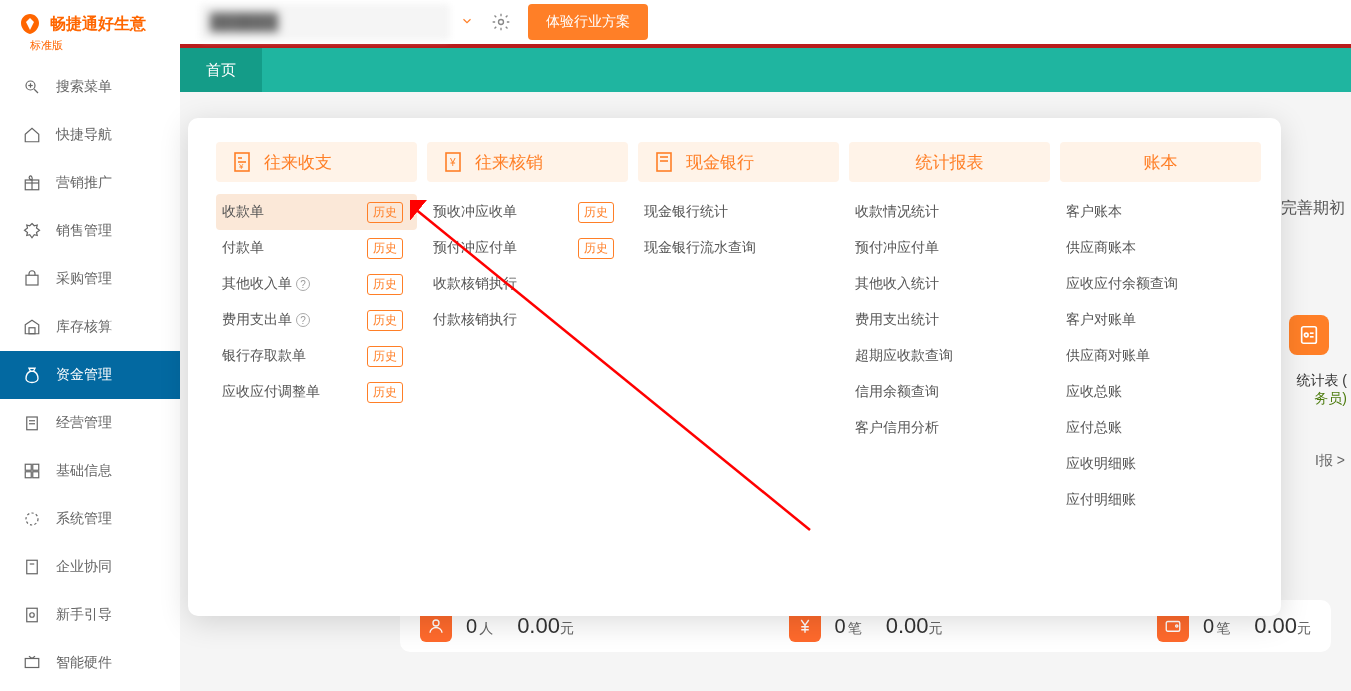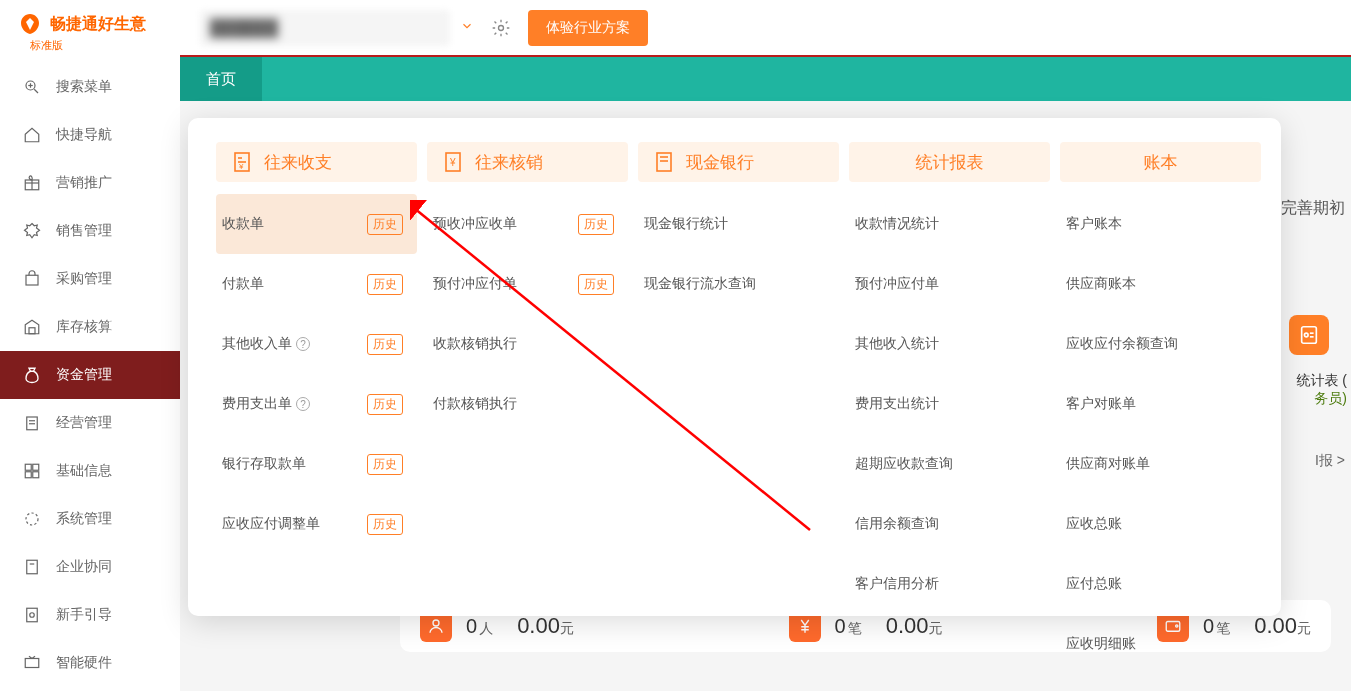--- a/index.html
+++ b/index.html
@@ -7,45 +7,45 @@
 
     .app { display: flex; height: 100%; }
 
     
     .sidebar { width: 180px; background: #fff; display: flex; flex-direction: column; height: 100%; flex-shrink: 0; }
     .logo-box { padding: 12px 18px 6px; display: flex; align-items: center; gap: 8px; }
     .logo-icon { width: 24px; height: 24px; display: flex; align-items: center; justify-content: center; }
     .logo-text { color: #ff6600; font-size: 16px; font-weight: bold; }
     .logo-sub { color: #ff6600; font-size: 11px; margin-left: 30px; margin-top: -4px; margin-bottom: 10px; }
     .sidebar-item { display: flex; align-items: center; padding: 14px 22px; gap: 14px; cursor: pointer; color: #666; }
-    .sidebar-item.active { background: #7f1d1d; color: #fff; }
+    .sidebar-item.active { background: #0369a1; color: #fff; }
     .sidebar-item .ic { width: 20px; height: 20px; display: flex; align-items: center; justify-content: center; }
 
     
     .main { flex: 1; position: relative; display: flex; flex-direction: column; }
 
     
-    .topbar { height: 57px; background: #fff; display: flex; align-items: center; padding: 0 20px; gap: 10px; border-bottom: 2px solid #b91c1c; }
+    .topbar { height: 48px; background: #fff; display: flex; align-items: center; padding: 0 20px; gap: 10px; border-bottom: 4px solid #b91c1c; }
     .org-sel { width: 250px; height: 36px; background: #f5f5f5; border-radius: 4px; display: flex; align-items: center; justify-content: space-between; padding: 0 12px 0 10px; filter: blur(3px); }
     .blur { filter: blur(3px); color: #666; font-size: 16px; }
     .chev { color: #ff7f27; }
     .gear-btn { width: 34px; height: 34px; display: flex; align-items: center; justify-content: center; color: #888; cursor: pointer; }
     .exp-btn { background: #ff7f27; color: #fff; padding: 9px 18px; border-radius: 4px; cursor: pointer; font-size: 14px; }
 
     
     .tabbar { height: 44px; background: #1fb5a0; display: flex; align-items: stretch; }
     .tab { padding: 0 26px; display: flex; align-items: center; color: #fff; background: #149c88; font-size: 15px; cursor: pointer; }
 
     
     .mega { position: absolute; left: 8px; top: 118px; right: 70px; height: 498px; background: #fff; border-radius: 10px; box-shadow: 0 6px 30px rgba(0,0,0,.14); z-index: 20; display: flex; padding: 24px 20px 24px 28px; gap: 10px; }
     .mcol { flex: 1; min-width: 0; }
     .mhead { background: #fff3e8; height: 40px; border-radius: 4px; display: flex; align-items: center; padding: 0 14px; gap: 10px; color: #ff7f27; font-size: 17px; font-weight: 500; margin-bottom: 12px; }
     .mhead.plain { background: #fff3e8; justify-content: center; padding: 0; }
     .mhead .hic { width: 24px; height: 24px; }
-    .mrow { display: flex; align-items: center; justify-content: space-between; height: 60px; padding: 0 14px 0 6px; color: #555; cursor: pointer; font-size: 14px; }
+    .mrow { display: flex; align-items: center; justify-content: space-between; height: 36px; padding: 0 14px 0 6px; color: #555; cursor: pointer; font-size: 14px; }
     .mrow.hl { background: #fbe8d8; border-radius: 4px; }
     .mrow .rl { display: flex; align-items: center; gap: 4px; }
     .hist { border: 1px solid #ff7f27; color: #ff7f27; font-size: 12px; padding: 1px 5px; border-radius: 3px; }
     .qmark { display: inline-flex; align-items: center; justify-content: center; width: 14px; height: 14px; border: 1px solid #aaa; border-radius: 50%; font-size: 10px; color: #999; }
     .peek-orange-box { position: absolute; right: 22px; top: 200px; width: 40px; height: 40px; border-radius: 8px; background: #ff7f27; display:flex; align-items:center; justify-content:center; }
     .peek-orange-box svg { stroke: #fff; fill: none; }
     .peek-label1 { position: absolute; right: 6px; top: 262px; font-size: 14px; color: #333; }
     .peek-label2 { position: absolute; right: 6px; top: 280px; font-size: 14px; color: #4d7c0f; }
     .peek-bao { position: absolute; right: 6px; top: 338px; color: #666; font-size: 14px; }
 

